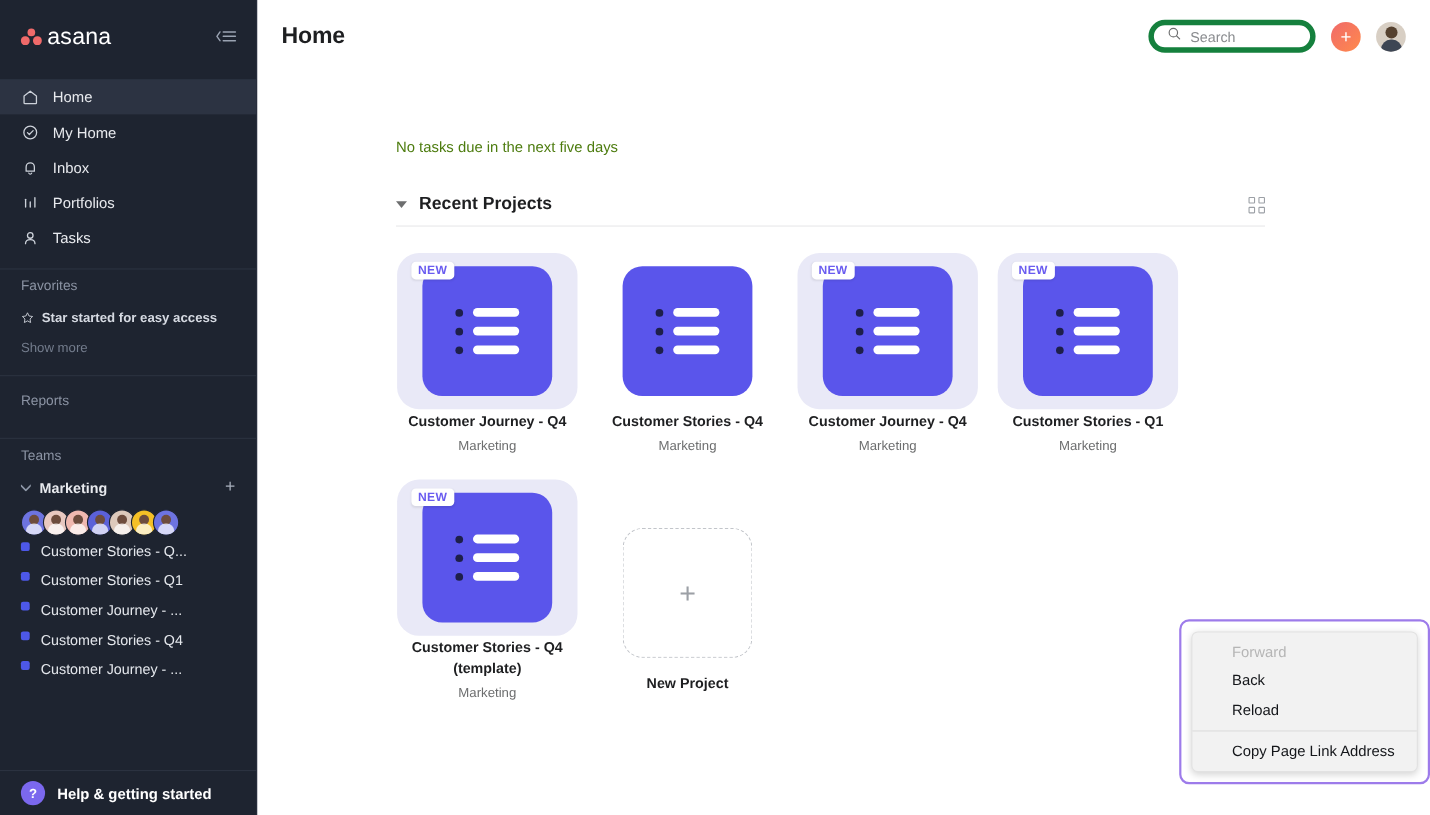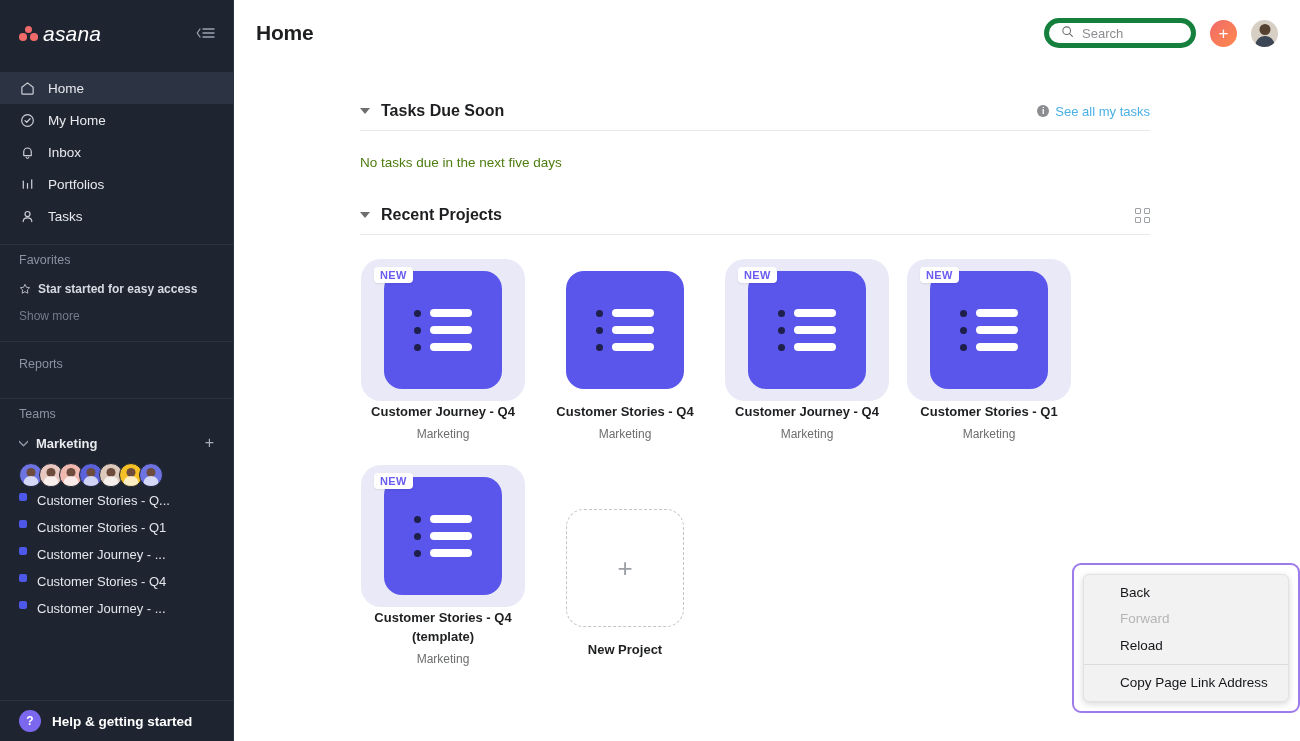--- a/index.html
+++ b/index.html
@@ -15,21 +15,21 @@
   .sidebar {
     width: 234px; height: 741px;
     background: #1e2430;
     border-right: 1px solid #2c3342;
     display: flex; flex-direction: column;
     position: relative;
     flex: 0 0 234px;
   }
   .sb-top {
     height: 66px; display: flex; align-items: center;
-    justify-content: space-between; padding: 0 18px 0 19px; font-style: italic;
+    justify-content: space-between; padding: 0 18px 0 19px;
   }
   .logo-wrap { display: flex; align-items: center; gap: 5px; }
   .logo-dots { position: relative; width: 19px; height: 17px; }
   .logo-dots i {
     position: absolute; display: block; border-radius: 50%;
     background: #f06a6a;
   }
   .logo-dots i.d1 { width: 7.5px; height: 7.5px; left: 5.6px; top: 1px; }
   .logo-dots i.d2 { width: 7.5px; height: 7.5px; left: 0px; top: 8.5px; }
   .logo-dots i.d3 { width: 7.5px; height: 7.5px; left: 11.2px; top: 8.5px; }
@@ -372,30 +372,20 @@
           <input type="text" placeholder="Search" style="">
         </div>
         <div class="plus-btn">+</div>
         <div class="user-avatar"></div>
       </div>
     </header>
 
     <div class="content">
 
       <div class="section" style="margin-top:36px;">
-        <div class="sec-head">
-          <div class="sec-head-left">
-            <span class="caret"></span>
-            <span class="sec-title">Tasks Due Soon</span>
-          </div>
-          <a class="see-all">
-            <span class="info-dot">i</span>
-            <span>See all my tasks</span>
-          </a>
-        </div>
         <div class="empty-msg">No tasks due in the next five days</div>
       </div>
 
       <div class="section" style="margin-top:36px;">
         <div class="sec-head">
           <div class="sec-head-left">
             <span class="caret"></span>
             <span class="sec-title">Recent Projects</span>
           </div>
           <span class="grid-icon">
@@ -533,22 +523,22 @@
             </div>
             <div class="card-title">New Project</div>
           </div>
 
         </div>
       </div>
     </div>
 
     <div class="ctx-wrap">
       <div class="ctx-menu">
+        <div class="ctx-item disabled">Forward</div>
         <div class="ctx-item">Back</div>
-        <div class="ctx-item disabled">Forward</div>
         <div class="ctx-item">Reload</div>
         <div class="ctx-sep"></div>
         <div class="ctx-item">Copy Page Link Address</div>
       </div>
     </div>
 
   </section>
 </div>
 
 </body></html>

